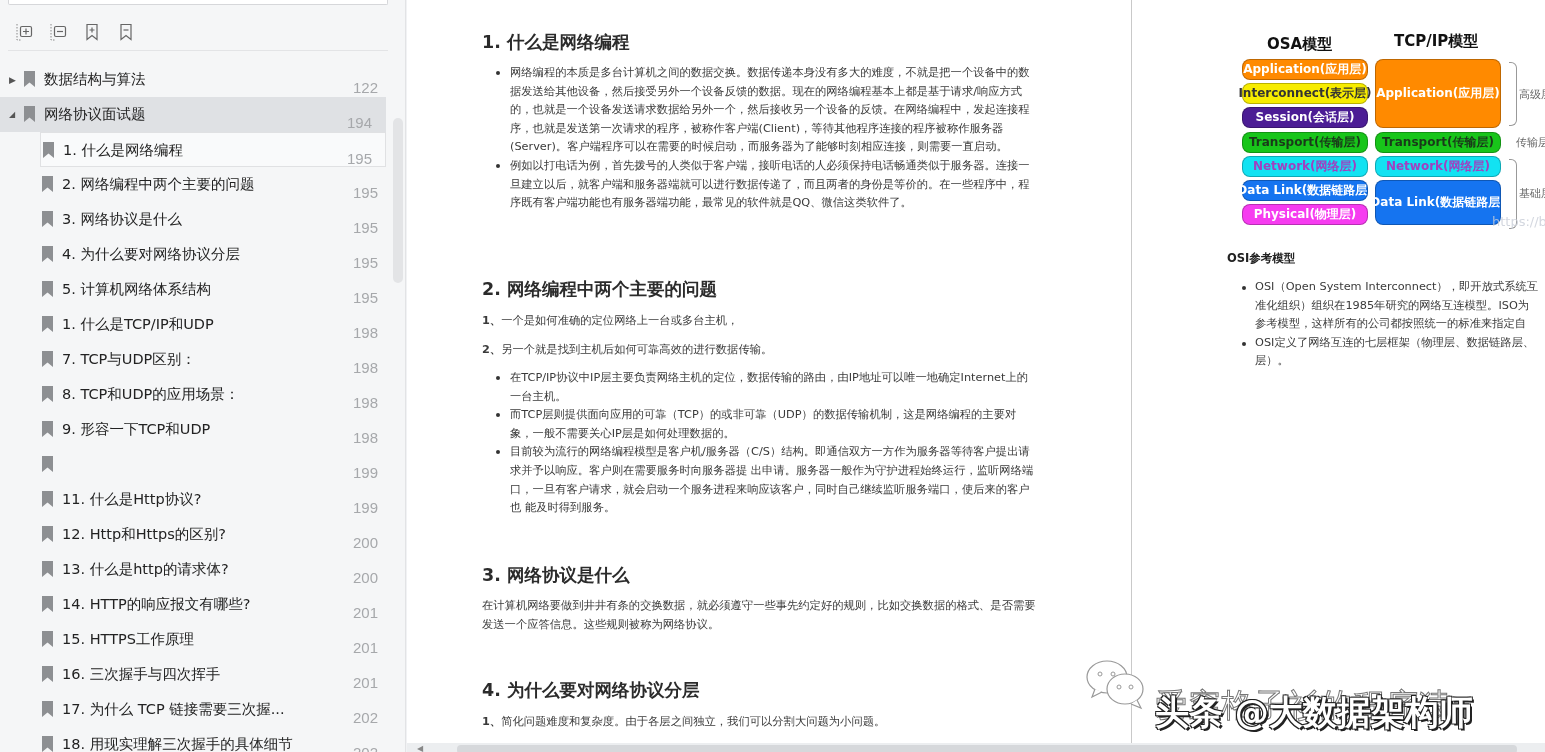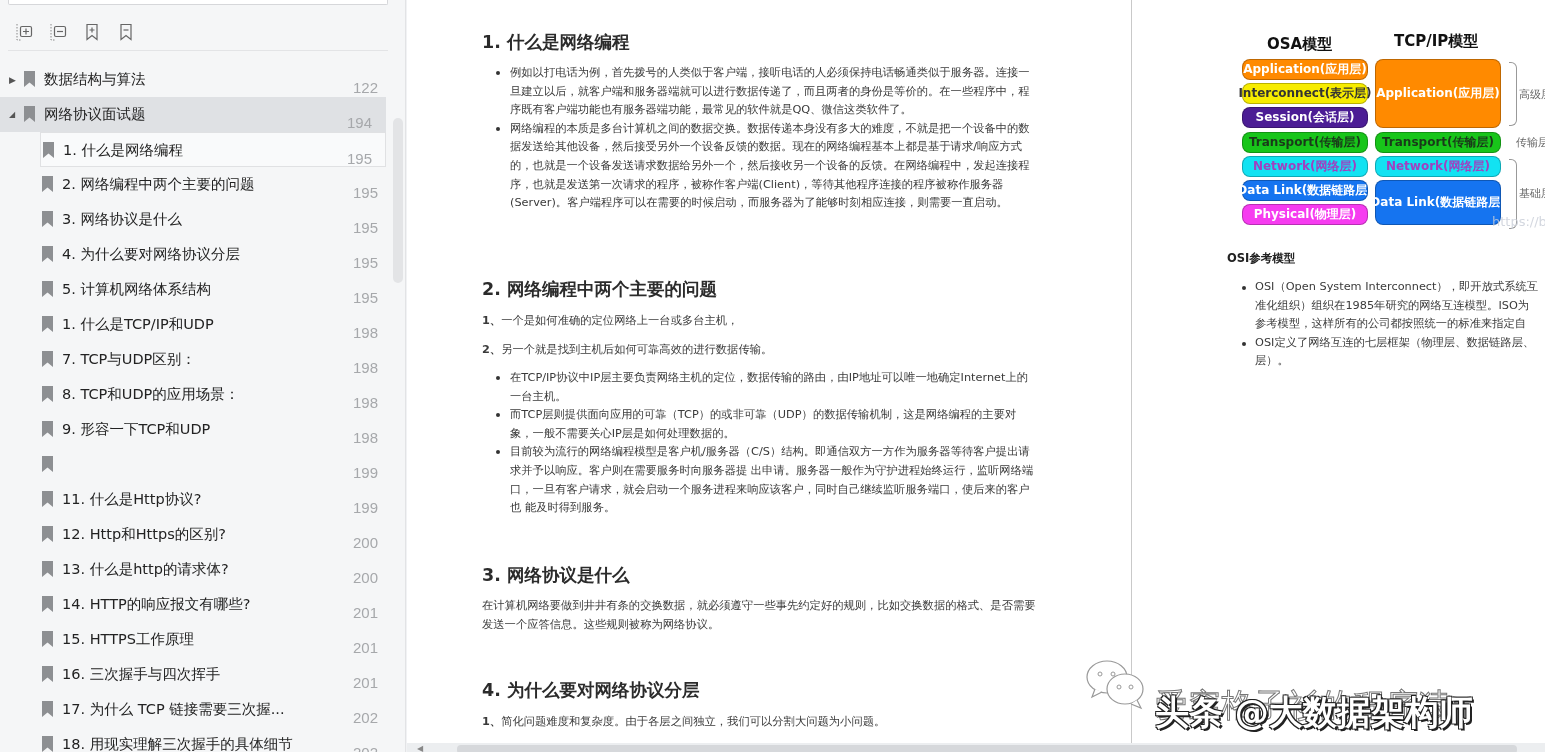--- a/index.html
+++ b/index.html
@@ -247,22 +247,22 @@
       </div>
     </div>
 
     <div class="sb-scroll"></div>
   </div>
 
   <div class="viewer">
     <div class="doc">
       <h2 style="top:30px;">1. 什么是网络编程</h2>
       <ul style="top:64px;">
+        <li>网络编程的本质是多台计算机之间的数据交换。数据传递本身没有多大的难度，不就是把一个设备中的数据发送给其他设备，然后接受另外一个设备反馈的数据。现在的网络编程基本上都是基于请求/响应方式的，也就是一个设备发送请求数据给另外一个，然后接收另一个设备的反馈。在网络编程中，发起连接程序，也就是发送第一次请求的程序，被称作客户端(Client)，等待其他程序连接的程序被称作服务器(Server)。客户端程序可以在需要的时候启动，而服务器为了能够时刻相应连接，则需要一直启动。</li>
         <li>例如以打电话为例，首先拨号的人类似于客户端，接听电话的人必须保持电话畅通类似于服务器。连接一旦建立以后，就客户端和服务器端就可以进行数据传递了，而且两者的身份是等价的。在一些程序中，程序既有客户端功能也有服务器端功能，最常见的软件就是QQ、微信这类软件了。</li>
-        <li>网络编程的本质是多台计算机之间的数据交换。数据传递本身没有多大的难度，不就是把一个设备中的数据发送给其他设备，然后接受另外一个设备反馈的数据。现在的网络编程基本上都是基于请求/响应方式的，也就是一个设备发送请求数据给另外一个，然后接收另一个设备的反馈。在网络编程中，发起连接程序，也就是发送第一次请求的程序，被称作客户端(Client)，等待其他程序连接的程序被称作服务器(Server)。客户端程序可以在需要的时候启动，而服务器为了能够时刻相应连接，则需要一直启动。</li>
       </ul>
 
       <h2 style="top:277px;">2. 网络编程中两个主要的问题</h2>
       <p class="para" style="top:312px;"><span class="num">1、</span><span>一个是如何准确的定位网络上一台或多台主机，</span></p>
       <p class="para" style="top:341px;"><span class="num">2、</span><span>另一个就是找到主机后如何可靠高效的进行数据传输。</span></p>
       <ul style="top:369px;">
         <li>在TCP/IP协议中IP层主要负责网络主机的定位，数据传输的路由，由IP地址可以唯一地确定Internet上的一台主机。</li>
         <li>而TCP层则提供面向应用的可靠（TCP）的或非可靠（UDP）的数据传输机制，这是网络编程的主要对象，一般不需要关心IP层是如何处理数据的。</li>
         <li>目前较为流行的网络编程模型是客户机/服务器（C/S）结构。即通信双方一方作为服务器等待客户提出请求并予以响应。客户则在需要服务时向服务器提 出申请。服务器一般作为守护进程始终运行，监听网络端口，一旦有客户请求，就会启动一个服务进程来响应该客户，同时自己继续监听服务端口，使后来的客户也 能及时得到服务。</li>
       </ul>

